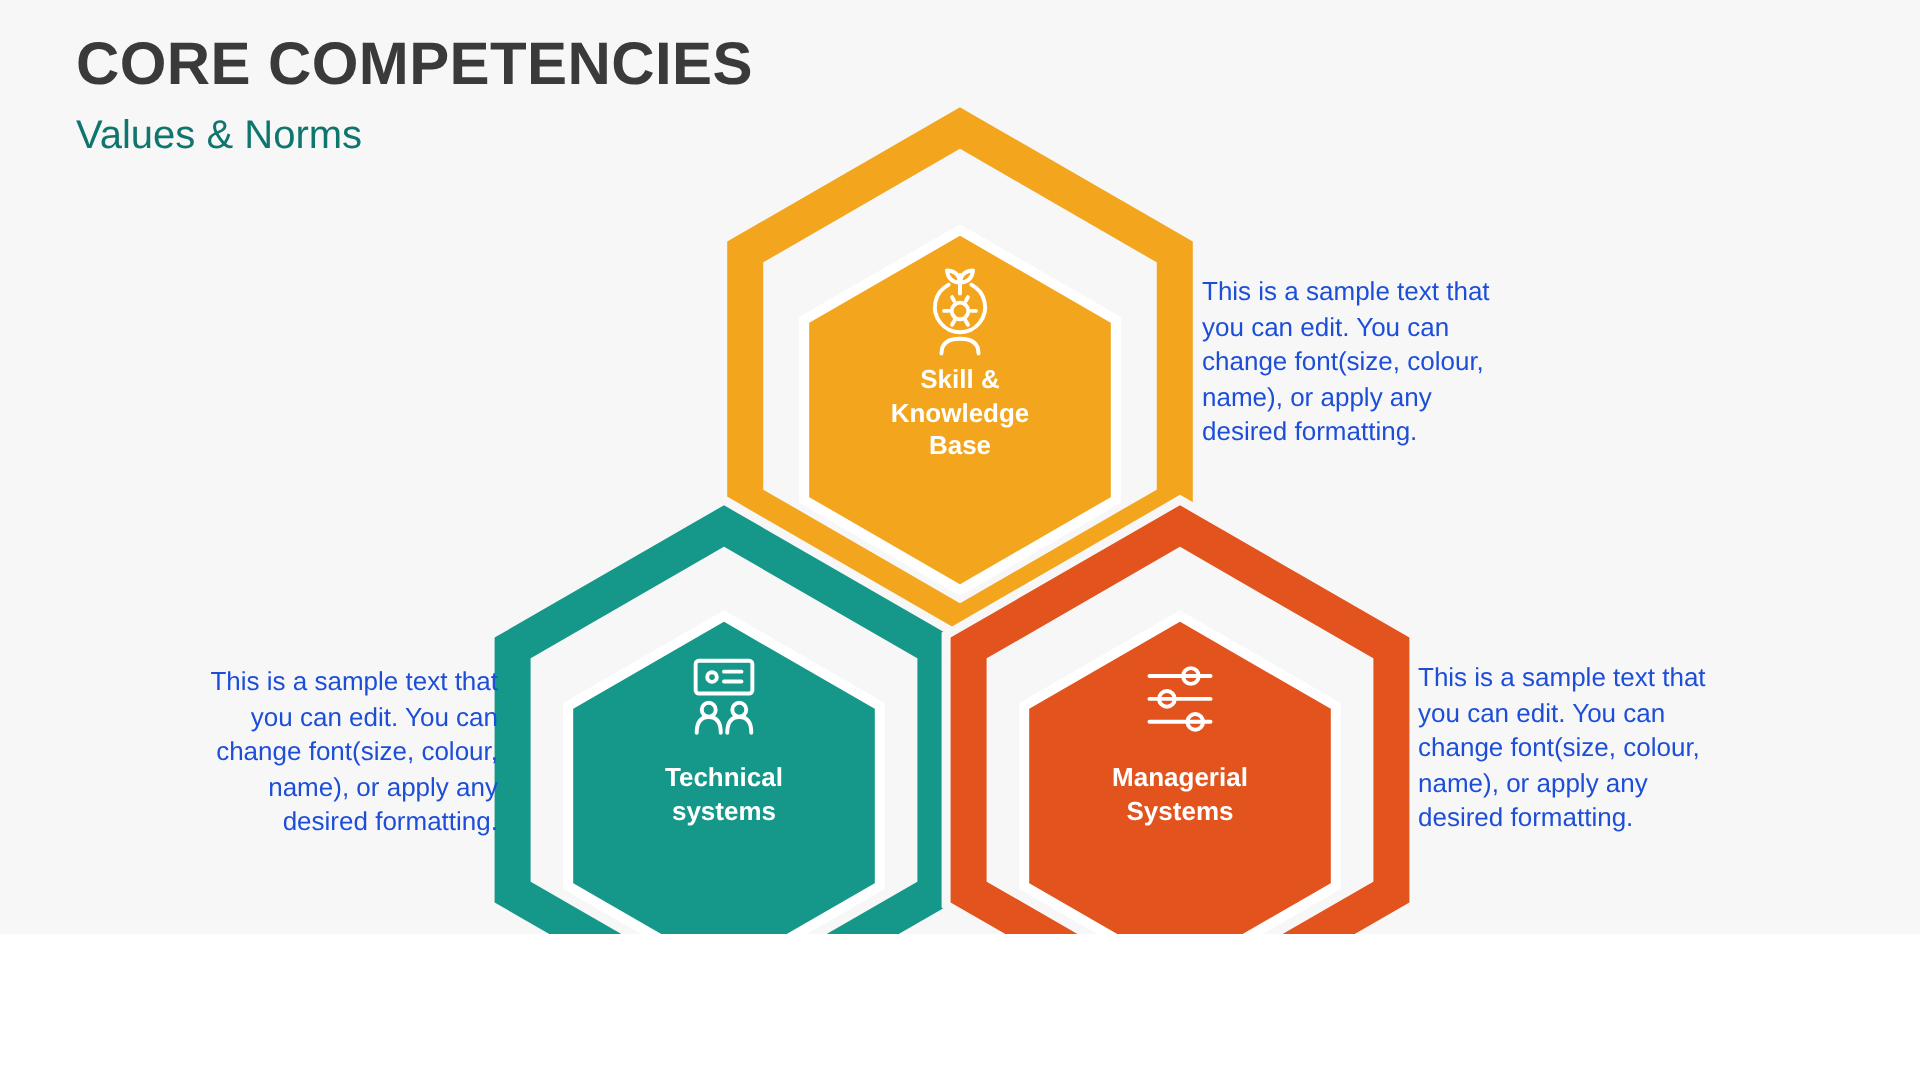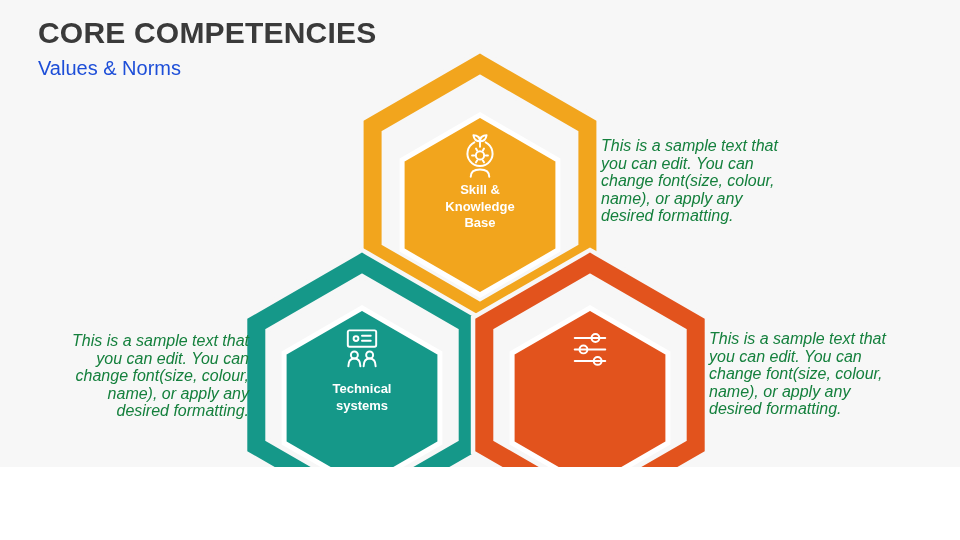--- a/index.html
+++ b/index.html
@@ -11,35 +11,34 @@
     background: #F7F7F7;
     overflow: hidden;
   }
   .title {
     position: absolute; left: 38px; top: 16px;
     font-size: 30px; font-weight: 800; color: #3A3A3A;
     letter-spacing: 0.2px;
   }
   .subtitle {
     position: absolute; left: 38px; top: 57px;
-    font-size: 20px; font-weight: 400; color: #1d4ed8;
+    font-size: 20px; font-weight: 400; color: #0f766e;
   }
   svg.diagram { position: absolute; left: 0; top: 0; }
   .hex-label {
     position: absolute; text-align: center;
     color: #FFFFFF; font-weight: 700;
     font-size: 13px; line-height: 16.5px;
     white-space: pre-line;
   }
   .sample {
     position: absolute;
-    font-size: 16px; line-height: 17.5px;
-    color: #15803d;
+    font-size: 13px; line-height: 17.5px;
+    color: #1d4ed8;
     white-space: pre-line;
-    font-style: italic;
   }
   .sample.align-right { text-align: right; }
   .icon { position: absolute; }
   .icon path, .icon line, .icon circle, .icon rect {
     fill: none; stroke: #FFFFFF; stroke-width: 1.8;
     stroke-linecap: round; stroke-linejoin: round;
   }
   .bottom-strip {
     position: absolute; left: 0; bottom: 0;
     width: 100%; height: 13px; background: #FFFFFF;
@@ -102,20 +101,22 @@
     <circle cx="16" cy="21.5" r="3.6" fill="#E2531D" stroke-width="2"></circle>
     <line x1="8" y1="32" x2="36" y2="32"></line>
     <circle cx="29" cy="32" r="3.6" fill="#E2531D" stroke-width="2"></circle>
   </svg>
 
   <div class="hex-label" style="left:405px; top:182px; width:150px;">Skill &amp;
 Knowledge
 Base</div>
   <div class="hex-label" style="left:287px; top:381px; width:150px;">Technical
 systems</div>
+  <div class="hex-label" style="left:515px; top:381px; width:150px;">Managerial
+Systems</div>
 
   <div class="sample" style="left:601px; top:137px; width:200px;">This is a sample text that
 you can edit. You can
 change font(size, colour,
 name), or apply any
 desired formatting.</div>
   <div class="sample align-right" style="left:49px; top:332px; width:200px;">This is a sample text that
 you can edit. You can
 change font(size, colour,
 name), or apply any

